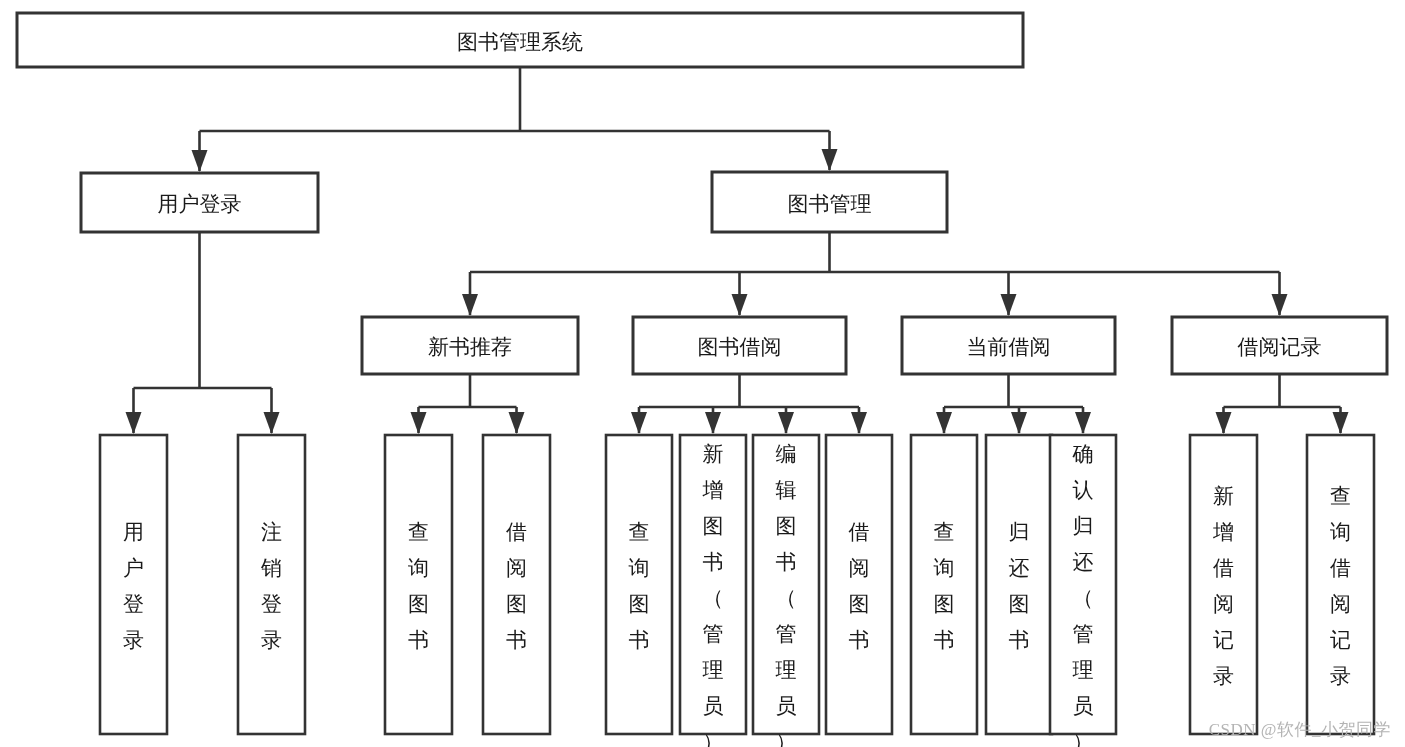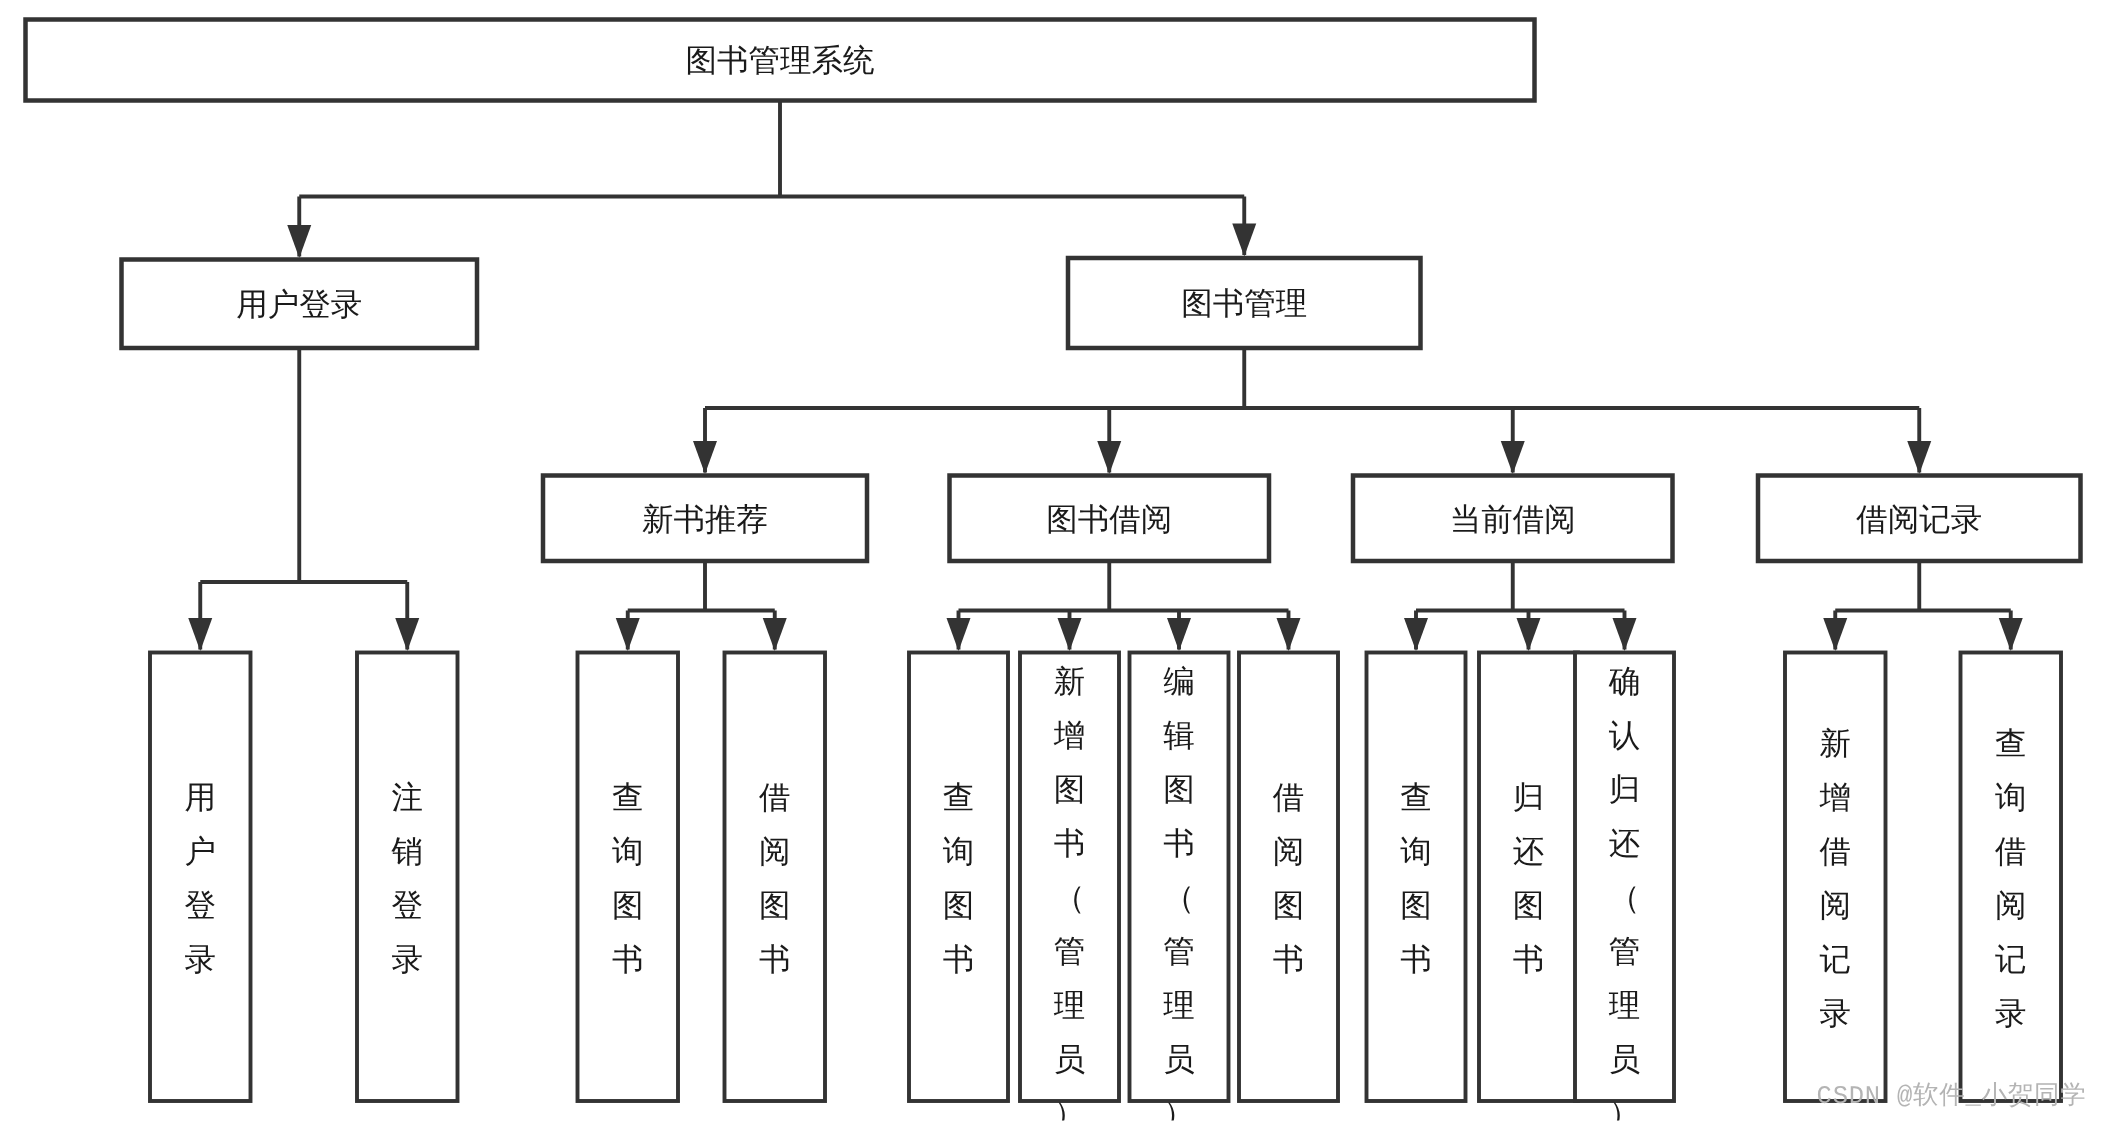--- a/index.html
+++ b/index.html
@@ -55,21 +55,21 @@
   .node-label-vertical {
     fill: #1a1a1a;
     font-family: "Liberation Sans", "DejaVu Sans", sans-serif;
     font-size: 21px;
     text-anchor: middle;
   }
   .watermark {
     position: absolute;
     right: 14px;
     bottom: 6px;
-    font-family: Liberation Mono, monospace;
+    font-family: Liberation Serif, serif;
     font-size: 17px;
     color: #b4b4b4;
     letter-spacing: 0.5px;
     white-space: nowrap;
     user-select: none;
   }
 </style>
 </head>
 <body>
 

